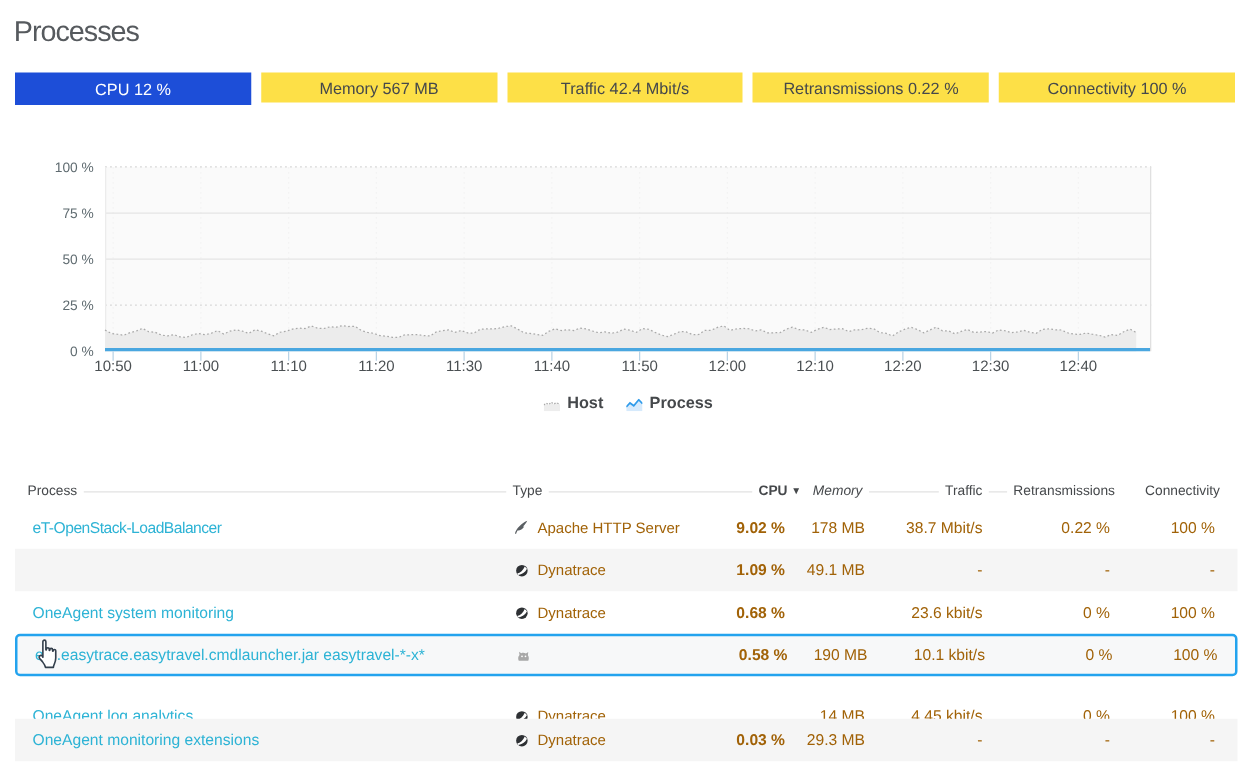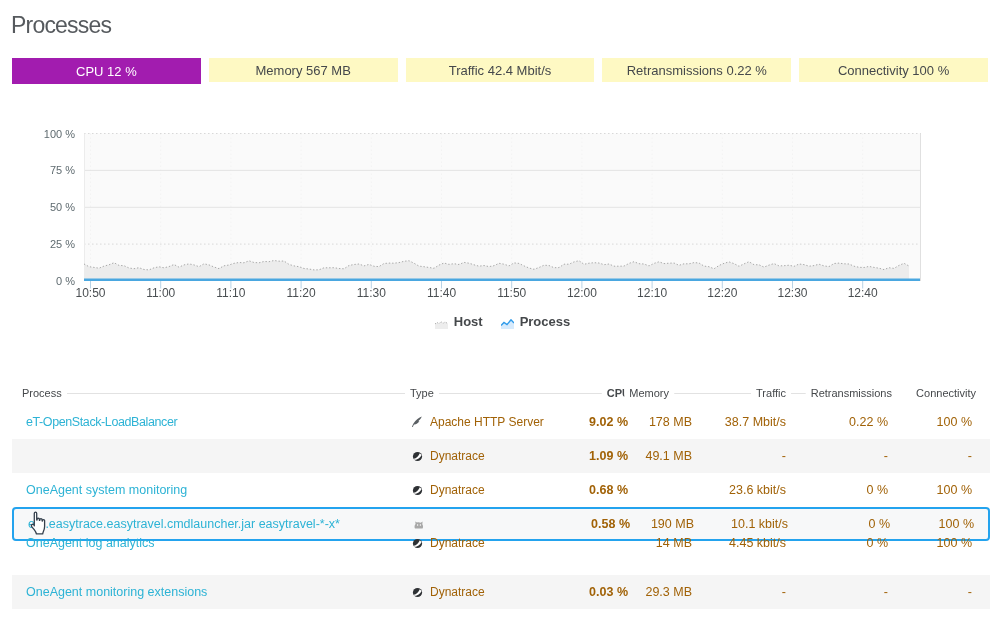--- a/index.html
+++ b/index.html
@@ -6,23 +6,23 @@
   html,body { width:1000px; height:621px; background:#fff; overflow:hidden;
     font-family:"Liberation Sans", sans-serif; }
   #page { position:relative; width:856px; height:621px; }
   .abs { position:absolute; }
 
   h1.title { position:absolute; left:11px; top:12px; font-size:23px; font-weight:400;
     color:#565a5e; letter-spacing:-0.8px; }
 
   
   .tabs { position:absolute; left:12px; top:58px; width:976px; display:flex; gap:8px; }
-  .tab { flex:1; height:24px; background:#fef9c3; color:#45484b; font-size:13px;
+  .tab { flex:1; height:24px; background:#fde047; color:#45484b; font-size:13px;
     display:flex; align-items:center; justify-content:center; }
-  .tab.active { background:#a21caf; color:#fff; height:26px; }
+  .tab.active { background:#1d4ed8; color:#fff; height:26px; }
 
   
   .legend { position:absolute; top:314px; left:0; width:1005px; display:flex;
     justify-content:center; gap:18px; font-size:13px; color:#45484b; }
   .legend .item { display:flex; align-items:flex-end; gap:6px;font-weight:bold; }
   .hline { position:absolute; left:22px; right:24px; top:393px; border-top:1px solid #e2e2e2; }
   .hlbl { position:absolute; top:386px; font-size:11px; color:#45484b; background:#fff;
     padding:0 5px; line-height:14px; white-space:nowrap; }
   .hlbl.r { transform:translateX(-100%); }
   .row { position:absolute; left:12px; width:978px; height:34px; }
@@ -134,21 +134,21 @@
         <path d="M0,6.5 L3,3.4 L6,5.6 L10,0.8 L13,4" fill="none" stroke="#2f9bea" stroke-width="1.4"></path>
       </svg>
       <span>Process</span>
     </div>
   </div>
 
   <div class="hline"></div>
   <div class="hlbl" style="left:17px;">Process</div>
   <div class="hlbl" style="left:405px;">Type</div>
   <div class="hlbl r" style="left:646px;"><b>CPU</b> <span style="font-size:8px;position:relative;top:-1px;">▼</span></div>
-  <div class="hlbl r" style="left:674px;">Memory</div>
+  <div class="hlbl r" style="left:695px;font-style:italic;">Memory</div>
   <div class="hlbl r" style="left:791px;">Traffic</div>
   <div class="hlbl r" style="left:897px;">Retransmissions</div>
   <div class="hlbl r" style="left:981px;text-align:center;">Connectivity</div>
 
   <div class="row " style="top:405px;">
     <div class="cell link" style="letter-spacing:-0.4px;">eT-OpenStack-LoadBalancer</div>
     <div class="cell typeic"><svg width="12" height="12" viewBox="0 0 12 12" style="vertical-align:-2px">
           <path d="M10.8,0.6 C8.2,1.5 4.6,4.4 2.6,7.2 C1.8,8.4 1.2,9.8 1,10.9 L1.9,11 C2.1,10.2 2.5,9.2 3,8.4 C5,8.6 7,7.4 8.4,5.2 L7.2,5.2 C8.6,4.2 9.9,2.6 10.8,0.6 Z" fill="#5a5f63"></path>
         </svg></div>
     <div class="cell typetx">Apache HTTP Server</div>
@@ -191,21 +191,21 @@
           <path d="M2,9.5 C1.2,8 1.4,6 2.6,4.9 L2.2,2.4 L4,3.6 C5.2,3.1 6.6,3.2 7.7,3.8 L9.6,2.6 L9.3,5.2 C10.2,6.4 10.3,8.2 9.6,9.5 Z" fill="#9a9a9a" opacity="0.85"></path>
           <circle cx="4.6" cy="6" r="0.7" fill="#fff"></circle>
           <circle cx="7.4" cy="6" r="0.7" fill="#fff"></circle>
         </svg></div>
     <div class="cell num cpu">0.58 %</div>
     <div class="cell num mem">190 MB</div>
     <div class="cell num traf">10.1 kbit/s</div>
     <div class="cell num retr">0 %</div>
     <div class="cell num conn">100 %</div>
   </div>
-  <div class="row " style="top:526px;">
+  <div class="row " style="top:556px;">
     <div class="cell link">OneAgent log analytics</div>
     <div class="cell typeic"><svg width="11" height="11" viewBox="0 0 11 11" style="vertical-align:-2px">
           <circle cx="5.5" cy="5.5" r="4.6" fill="#2e3134"></circle>
           <path d="M1.8,7.8 C4.2,7.4 6.6,5.2 7.8,2.2 L9.6,4.0 C8.2,6.8 5.4,8.6 2.6,8.9 Z" fill="#fff"></path>
         </svg></div>
     <div class="cell typetx">Dynatrace</div>
     <div class="cell num mem">14 MB</div>
     <div class="cell num traf">4.45 kbit/s</div>
     <div class="cell num retr">0 %</div>
     <div class="cell num conn">100 %</div>

